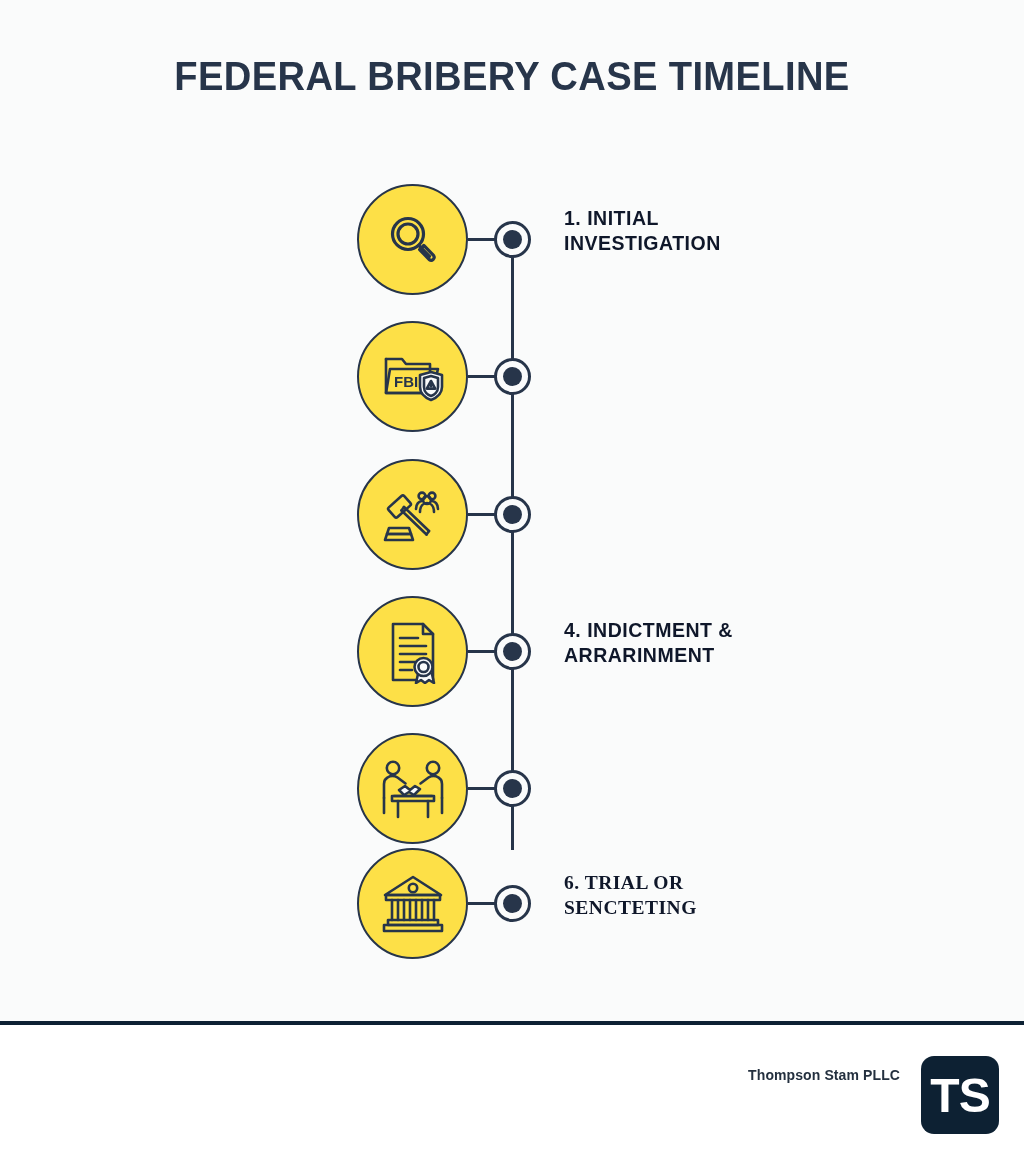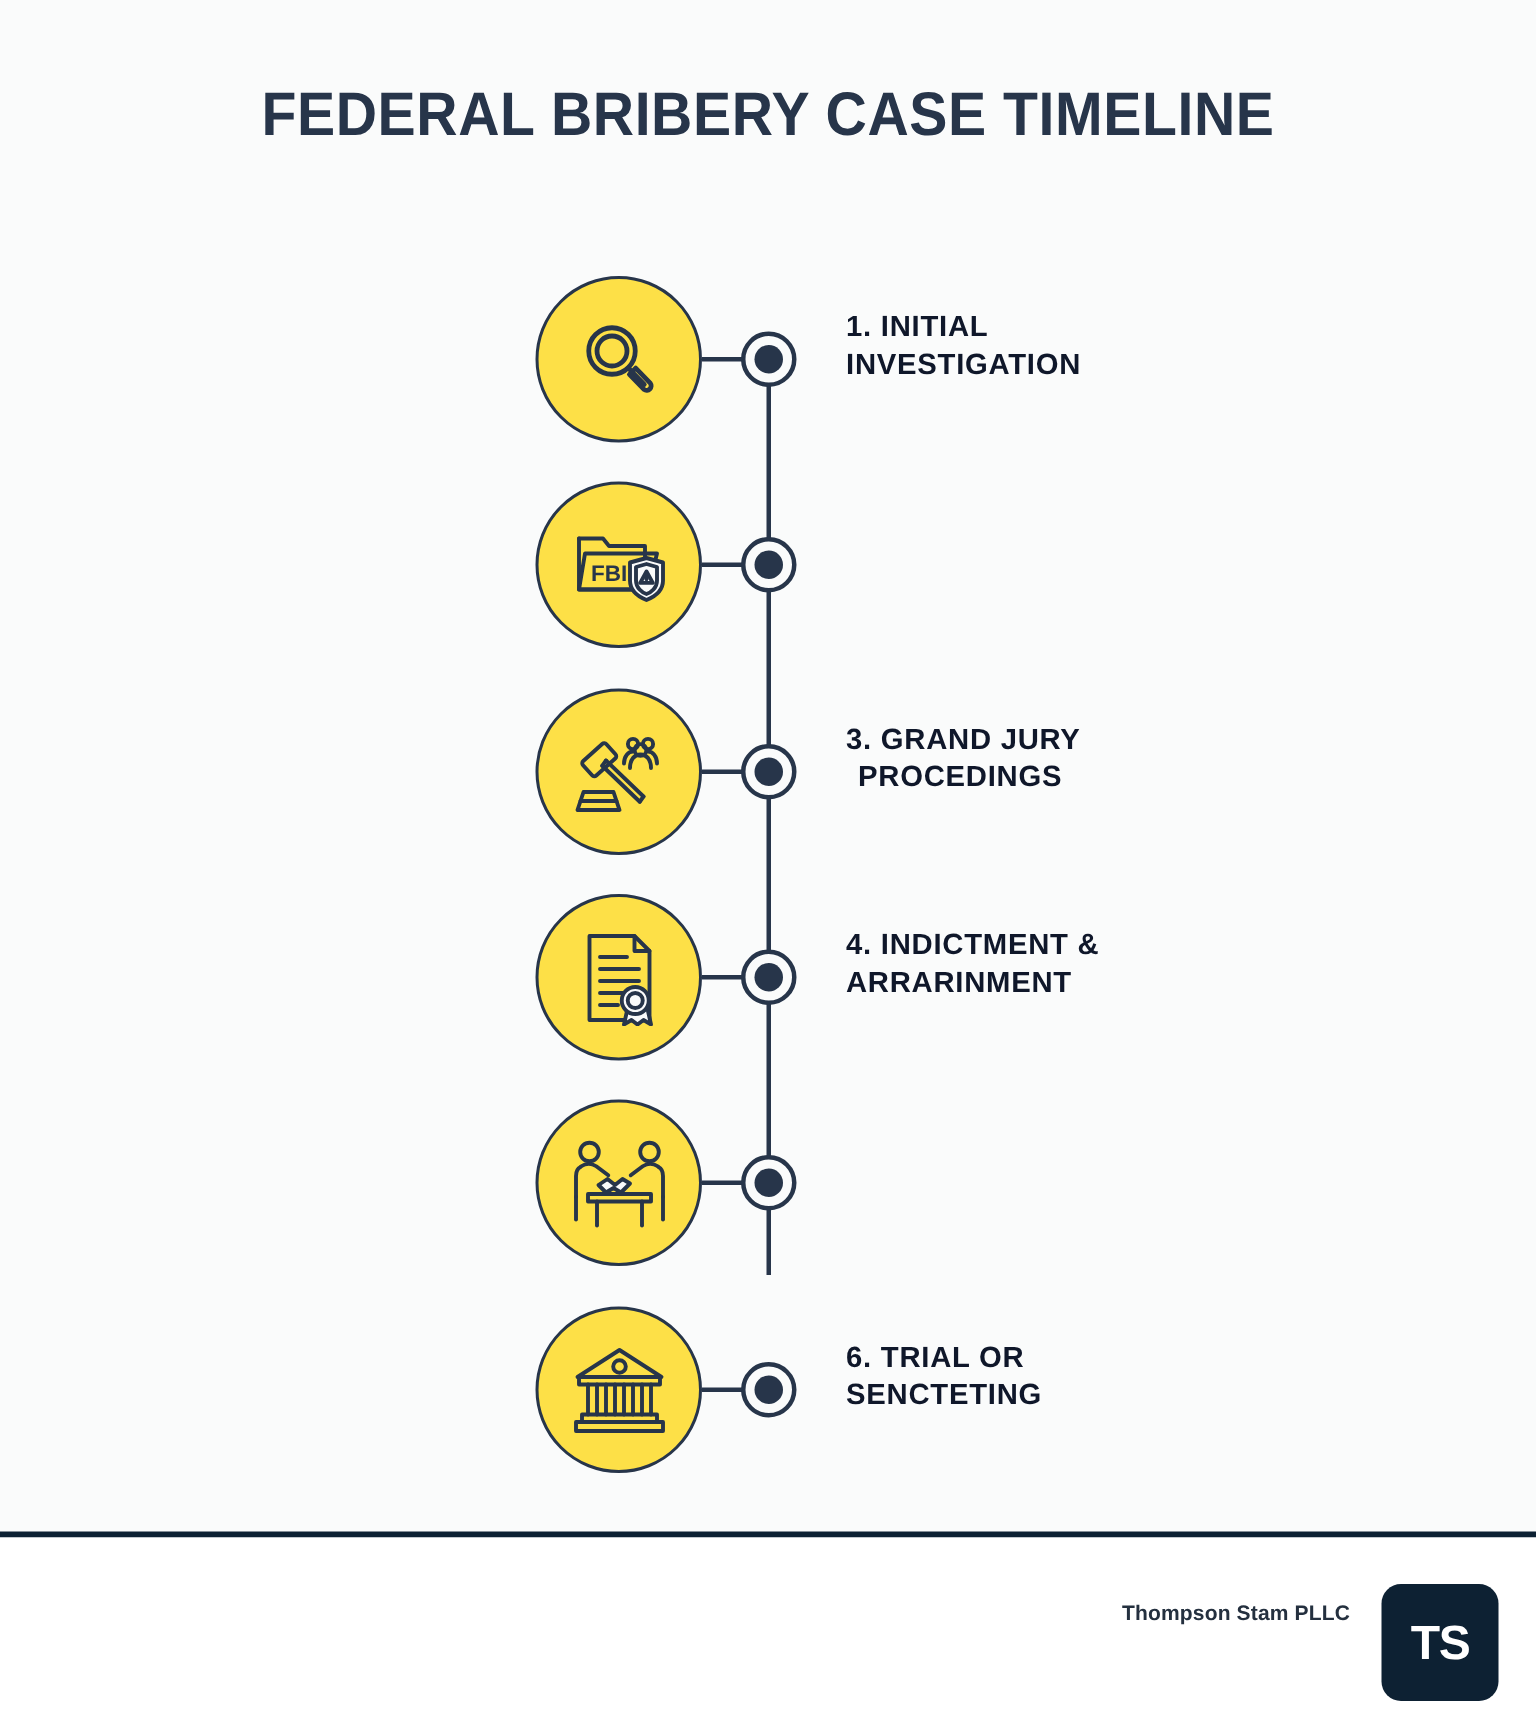--- a/index.html
+++ b/index.html
@@ -165,21 +165,21 @@
 
   .logo {
     position: absolute;
     right: 25px;
     top: 31px;
     width: 78px;
     height: 78px;
     border-radius: 13px;
     background: #0d2133;
     color: #ffffff;
-    font-size: 32px;
+    font-size: 48px;
     font-weight: bold;
     letter-spacing: -1px;
     display: flex;
     align-items: center;
     justify-content: center;
   }
 </style>
 </head>
 <body>
 
@@ -244,24 +244,20 @@
           <circle cx="47" cy="16" r="3.9"></circle>
           <path d="M36 25 c0 -5 3 -8 6 -8"></path>
           <path d="M58 25 c0 -5 -3 -8 -6 -8"></path>
           <path d="M40 28 c0 -6 3.2 -9 7 -9 c3.8 0 7 3 7 9"></path>
         </svg>
       </div>
       <div class="connector"></div>
       <div class="node">
           <span class="dot"></span>
         </div>
-      <div class="label indent">
-        <span class="l1">3. GRAND JURY</span>
-        <span class="l2">PROCEDINGS</span>
-      </div>
     </div>
 
     <div class="row" style="top:422px;">
       <div class="icon-circle">
         <svg width="56" height="64" viewBox="0 0 56 64" fill="none" stroke="#27354a" stroke-width="2.6" stroke-linecap="round" stroke-linejoin="round">
           <path d="M8 4 h30 l10 10 v46 h-40 z"></path>
           <path d="M38 4 v10 h10"></path>
           <path d="M15 18 h18"></path>
           <path d="M15 26 h26"></path>
           <path d="M15 34 h26"></path>
@@ -299,21 +295,21 @@
           <path d="M20 42 v16"></path>
           <path d="M50 42 v16"></path>
         </svg>
       </div>
       <div class="connector"></div>
       <div class="node">
           <span class="dot"></span>
         </div>
     </div>
 
-    <div class="row" style="top:697px;">
+    <div class="row" style="top:674px;font-family:Liberation Serif, serif;">
       <div class="icon-circle">
         <svg width="64" height="58" viewBox="0 0 64 58" fill="none" stroke="#27354a" stroke-width="2.6" stroke-linecap="round" stroke-linejoin="round">
           <path d="M32 2 L60 20 h-56 z"></path>
           <circle cx="32" cy="13" r="4.2"></circle>
           <path d="M5 20 h54 v5 h-54 z"></path>
           <path d="M11 25 v20"></path>
             <path d="M17 25 v20"></path>
           <path d="M23 25 v20"></path>
             <path d="M29 25 v20"></path>
           <path d="M35 25 v20"></path>

